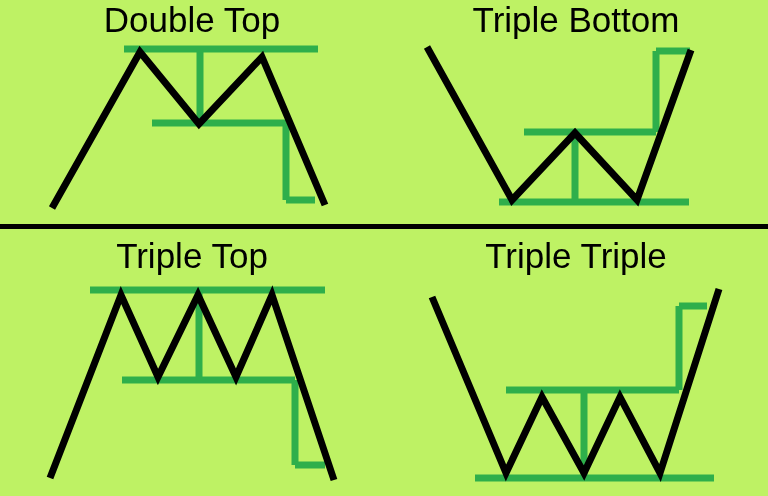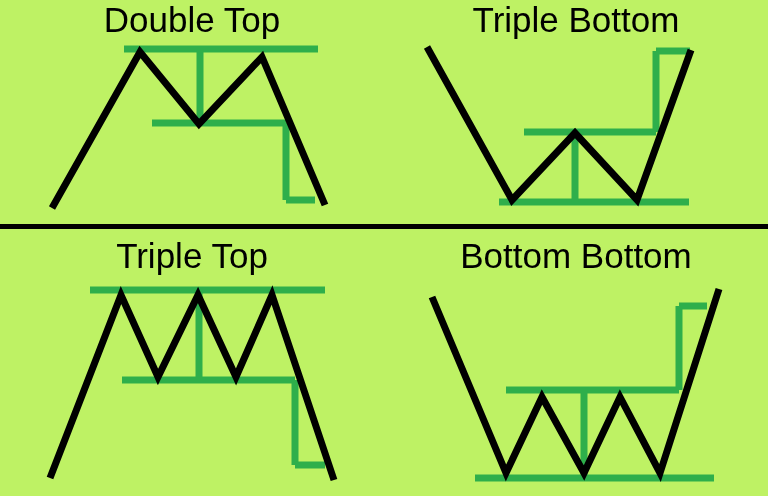--- a/index.html
+++ b/index.html
@@ -49,21 +49,21 @@
 <body>
 
 <div id="figure">
 
   <div class="panel-title" style="left:0px; top:2px; width:384px;">Double Top</div>
 
   <div class="panel-title" style="left:384px; top:2px; width:384px;">Triple Bottom</div>
 
   <div class="panel-title" style="left:0px; top:238px; width:384px;">Triple Top</div>
 
-  <div class="panel-title" style="left:384px; top:238px; width:384px;">Bottom Bottom</div>
+  <div class="panel-title" style="left:384px; top:238px; width:384px;">Triple Triple</div>
 
   <svg class="pattern" id="pattern-svg" width="768" height="496" viewBox="0 0 768 496">
 
     <g id="g-double-top">
         <line x1="124" y1="49" x2="318" y2="49" stroke="#2eaf4b" stroke-width="7" stroke-linecap="butt"></line>
         <line x1="152" y1="123" x2="286" y2="123" stroke="#2eaf4b" stroke-width="7" stroke-linecap="butt"></line>
         <line x1="200" y1="49" x2="200" y2="123" stroke="#2eaf4b" stroke-width="7" stroke-linecap="butt"></line>
         <line x1="286" y1="123" x2="286" y2="200" stroke="#2eaf4b" stroke-width="7" stroke-linecap="butt"></line>
         <line x1="286" y1="200" x2="315" y2="200" stroke="#2eaf4b" stroke-width="7" stroke-linecap="butt"></line>
         <path d="M 52 208 L 140 52 L 199 124 L 262 57 L 325 205" fill="none" stroke="#000000" stroke-width="7" stroke-linejoin="miter" stroke-linecap="butt"></path>

